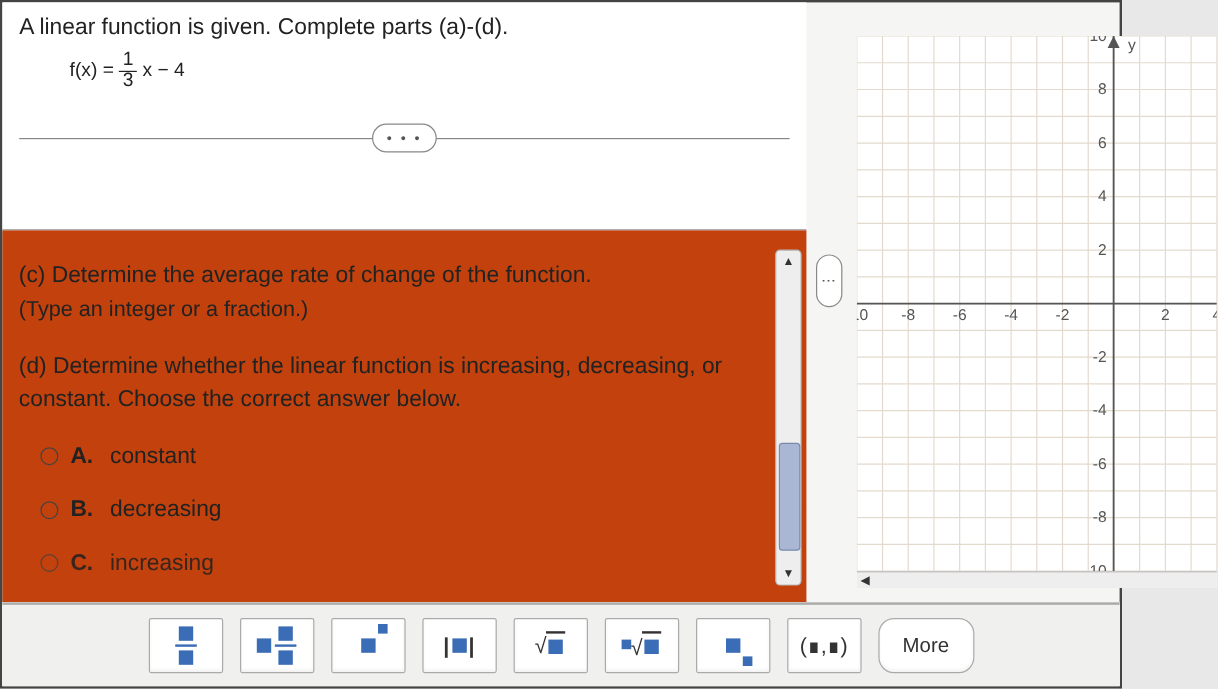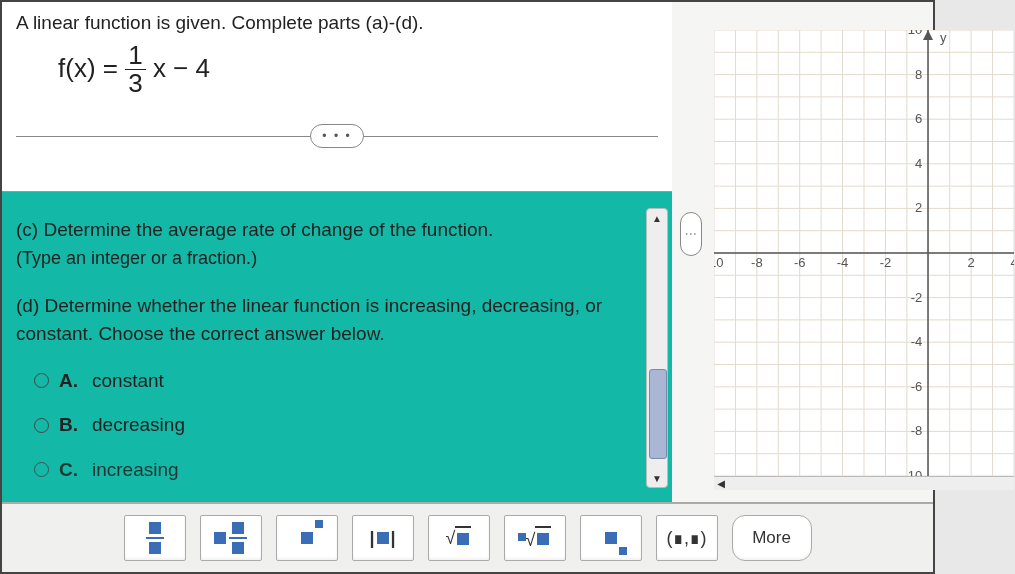--- a/index.html
+++ b/index.html
@@ -1,27 +1,27 @@
 <!DOCTYPE html>
 <html><head>
 <meta charset="utf-8">
 <style>
   * { box-sizing: border-box; }
   html, body { margin: 0; padding: 0; width: 1015px; height: 574px; font-family: Arial, Helvetica, sans-serif; background: #e8e8e8; overflow: hidden; }
   .app { width: 935px; height: 574px; position: relative; background: #f5f5f3; border: 2px solid #444; }
   .top-panel { position: absolute; left: 0; top: 0; width: 670px; height: 190px; background: #fff; border-bottom: 1px solid #999; }
   .problem-text { padding: 10px 14px 4px 14px; font-size: 19px; color: #222; }
-  .equation { padding: 4px 40px 10px 56px; font-size: 26px; color: #222; }
+  .equation { padding: 4px 40px 10px 56px; font-size: 16px; color: #222; }
   .frac { display: inline-block; vertical-align: middle; text-align: center; line-height: 1.05; }
   .frac .n { display:block; border-bottom: 1.5px solid #222; padding: 0 3px; }
   .frac .d { display:block; padding: 0 3px; }
   .hr-wrap { position: relative; margin: 28px 14px 0 14px; }
   .hr-line { border-top: 1.5px solid #888; }
   .hr-pill { position: absolute; left: 50%; top: -12px; transform: translateX(-50%); width: 54px; height: 24px; border: 1.5px solid #888; border-radius: 12px; background: #fff; display:flex; align-items:center; justify-content:center; color:#555; letter-spacing:2px; font-size:12px; cursor:pointer; }
-  .scroll-wrap { position: absolute; left: 0; top: 190px; width: 670px; height: 312px; background: #14b8a6; }
+  .scroll-wrap { position: absolute; left: 0; top: 190px; width: 670px; height: 312px; background: #c2410c; }
   .scroll-area { width: 640px; height: 100%; overflow-y: auto; padding: 24px 14px 10px 14px; font-size: 19px; color: #222; line-height: 1.5; }
   .answer-box { display:inline-block; width: 22px; height: 22px; border: 1.5px solid #3a6db5; background:#fff; vertical-align: -4px; cursor:text; }
   .hint { font-size: 18px; color:#222; }
   .options { margin-top: 18px; }
   .option { display:flex; align-items:center; gap:10px; margin: 10px 0 16px 18px; cursor:pointer; }
   .radio { width:15px; height:15px; border:1.5px solid #444; border-radius:50%; flex:0 0 auto; }
   .opt-letter { font-weight: bold; margin-right: 4px; }
   .scrollbar { position:absolute; right: 4px; top: 16px; width: 22px; height: 280px; background:#eee; border:1px solid #bbb; border-radius:4px; }
   .scrollbar .up, .scrollbar .down { position:absolute; left:0; width:100%; height:18px; display:flex; align-items:center; justify-content:center; font-size:10px; color:#333; cursor:pointer; }
   .scrollbar .up { top:0; } .scrollbar .down { bottom:0; }

